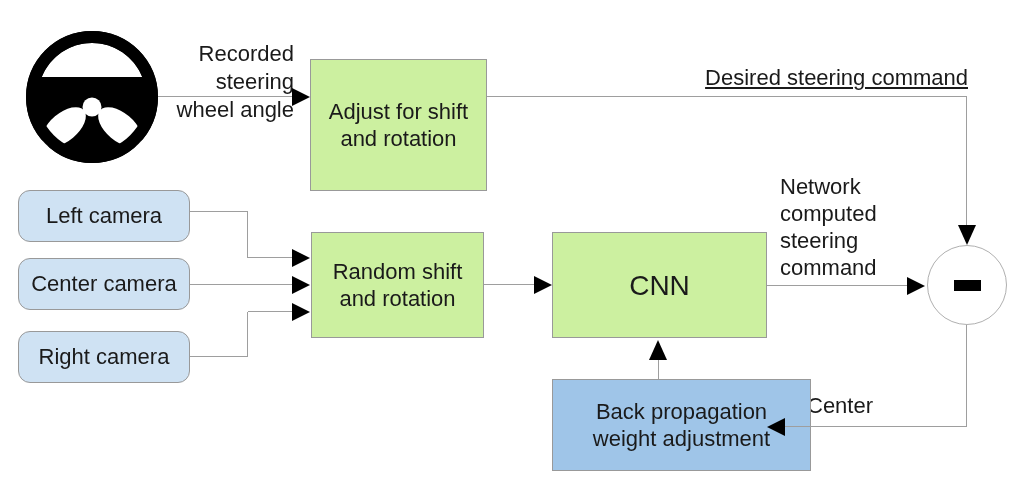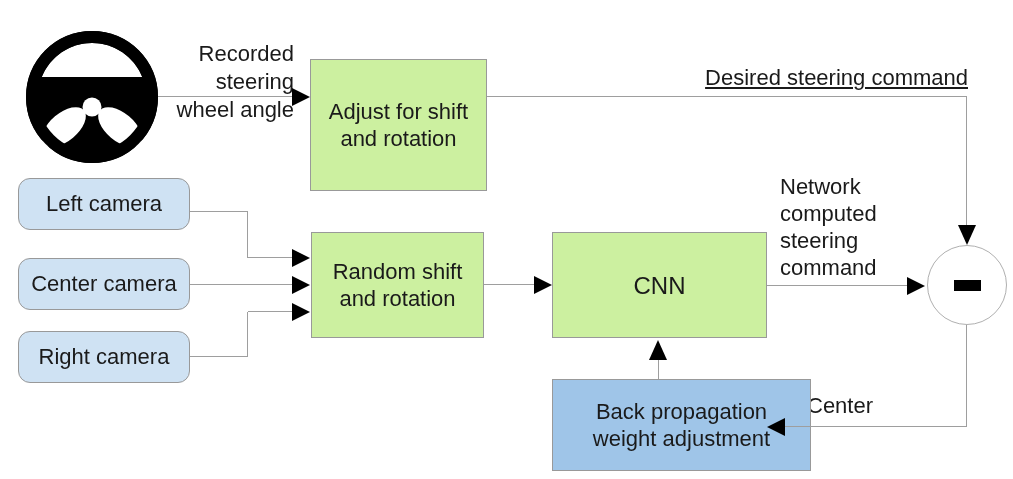--- a/index.html
+++ b/index.html
@@ -15,28 +15,28 @@
   .lbl-network{left:780px;top:173px;text-align:left;}
   .lbl-error{left:807px;top:392px;}
   .box{
     position:absolute;display:flex;align-items:center;justify-content:center;
     text-align:center;font-size:22px;line-height:27px;white-space:pre-line;
     border:1px solid var(--box-border-gray,#999);box-sizing:border-box;
   }
   .green{background:var(--process-green,#ccf0a0);}
   .box-adjust{left:310px;top:43px;width:177px;height:132px;margin-top:16px;}
   .box-random{left:311px;top:232px;width:173px;height:106px;}
-  .box-cnn{left:552px;top:232px;width:215px;height:106px;font-size:24px;}
+  .box-cnn{left:552px;top:232px;width:215px;height:106px;font-size:28px;}
   .box-backprop{left:552px;top:379px;width:259px;height:92px;background:var(--backprop-blue,#9fc5e8);}
   .camera{
     position:absolute;left:18px;width:172px;height:52px;display:flex;align-items:center;justify-content:center;
     background:var(--camera-blue,#cfe2f3);border:1px solid var(--box-border-gray,#999);
     border-radius:12px;box-sizing:border-box;font-size:22px;
   }
-  .cam-left{top:178px;text-align:center;} .cam-center{top:258px;} .cam-right{top:331px;}
+  .cam-left{top:190px;text-align:center;} .cam-center{top:258px;} .cam-right{top:331px;}
   .line{position:absolute;background:var(--line-gray,#9e9e9e);}
   .hline{height:1px;} .vline{width:1px;}
   .ah{position:absolute;width:0;height:0;}
   .ah-right{border-left:18px solid var(--arrow-black,#000);border-top:9px solid transparent;border-bottom:9px solid transparent;}
   .ah-left{border-right:18px solid var(--arrow-black,#000);border-top:9px solid transparent;border-bottom:9px solid transparent;}
   .ah-down{border-top:20px solid var(--arrow-black,#000);border-left:9px solid transparent;border-right:9px solid transparent;}
   .ah-up{border-bottom:20px solid var(--arrow-black,#000);border-left:9px solid transparent;border-right:9px solid transparent;}
   .subtract{
     position:absolute;left:927px;top:245px;width:80px;height:80px;border-radius:50%;
     background:#fff;border:1px solid var(--circle-border-gray,#b0b0b0);box-sizing:border-box;

